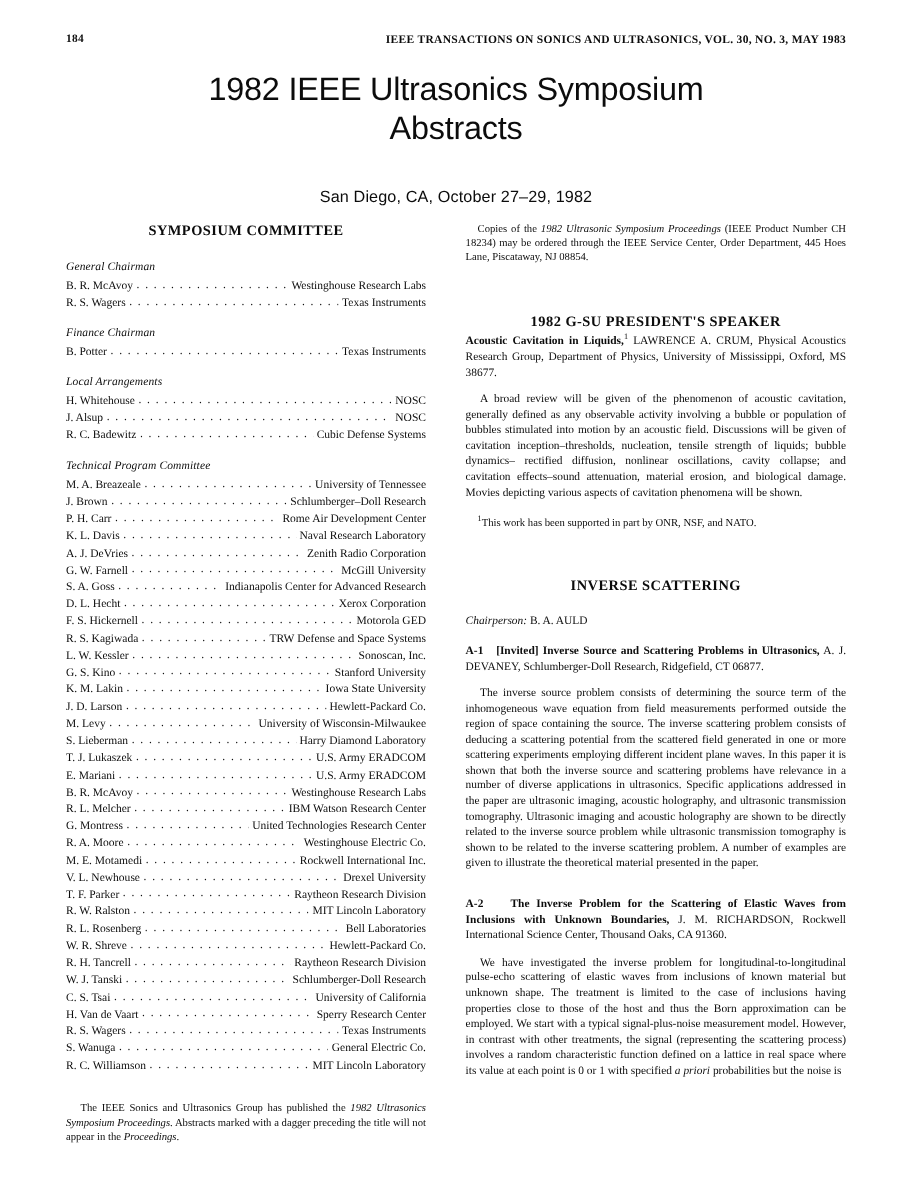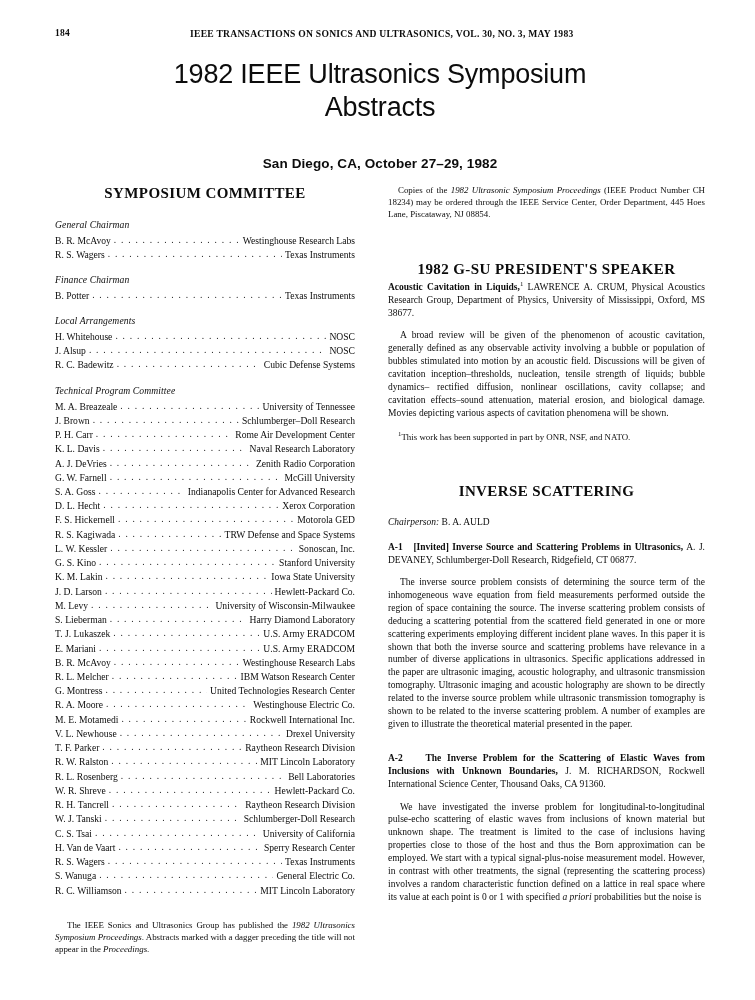--- a/index.html
+++ b/index.html
@@ -39,21 +39,21 @@
     top: 0;
     font-size: 9.5px;
     font-weight: bold;
     letter-spacing: 0.2px;
   }
   .runhead .journal {
     position: absolute;
     left: 135px;
     right: 0;
     top: 0;
-    text-align: left;
+    text-align: right;
     font-size: 9.6px;
     font-weight: bold;
     font-variant: small-caps;
     letter-spacing: 0.25px;
     white-space: nowrap;
   }
 
   
   .title-block {
     position: absolute;
@@ -66,21 +66,21 @@
     font-family: "Liberation Sans", sans-serif;
     font-size: 27px;
     font-weight: normal;
     line-height: 1.22;
     letter-spacing: -0.2px;
     margin: 0;
   }
   .doc-subtitle {
     font-family: "Liberation Sans", sans-serif;
     font-size: 13.5px;
-    font-weight: bold;
+    font-weight: normal;
     letter-spacing: 0.1px;
     margin: 32px 0 0 0;
   }
 
   
   .columns {
     position: absolute;
     top: 185px;
     left: 55px;
     width: 650px;
@@ -90,21 +90,21 @@
     position: absolute;
     top: 0;
     width: 300px;
   }
   .col-left { left: 0; }
   .col-right { left: 333px; width: 317px; }
 
   
   .sec-head {
     text-align: center;
-    font-size: 15px;
+    font-size: 12px;
     font-weight: bold;
     font-variant: small-caps;
     letter-spacing: 0.4px;
     margin: 0 0 17px 0;
   }
   .sec-head.spaced-top { margin-top: 34px; }
 
   .sub-ital {
     font-style: italic;
     font-size: 9.6px;

